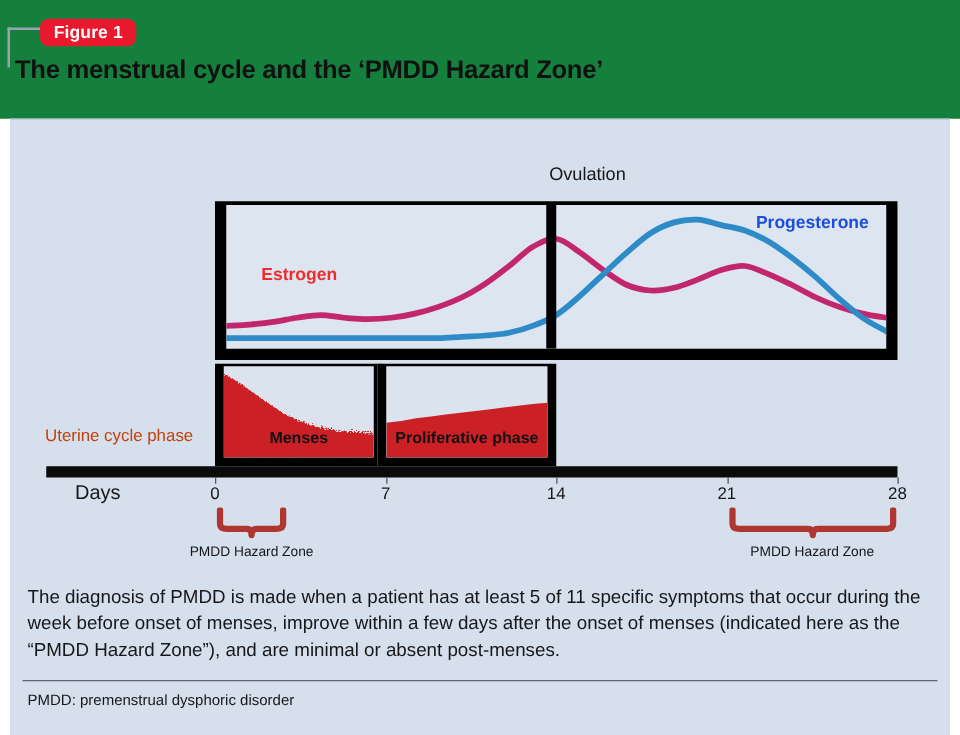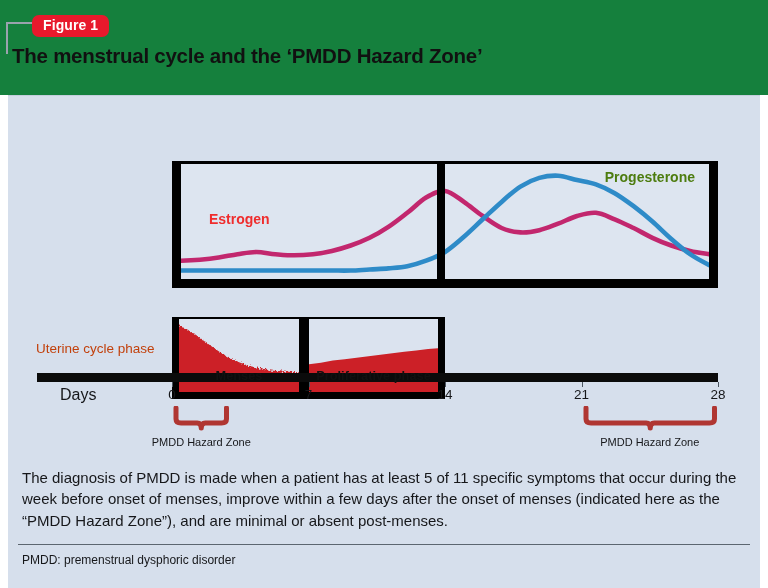--- a/index.html
+++ b/index.html
@@ -57,25 +57,25 @@
     position:absolute;left:256px;top:0;width:8px;height:100%;background:#000;
   }
   .curve-svg{position:absolute;left:0;top:0;}
 
   .lbl-estrogen{
     position:absolute;left:28px;top:47px;
     color:#ef2d2d;font-size:14px;font-weight:bold;
   }
   .lbl-progesterone{
     position:absolute;right:14px;top:5px;
-    color:#4d7c0f;font-size:14px;font-weight:bold;
-  }
-
-  
-  .ut-row{position:absolute;left:164px;top:195px;width:470px;height:82px;margin-top:26px;}
+    color:#1d4ed8;font-size:14px;font-weight:bold;
+  }
+
+  
+  .ut-row{position:absolute;left:164px;top:195px;width:470px;height:82px;}
   .ut-box{
     position:absolute;top:0;height:82px;box-sizing:border-box;
     background:#dbe3ef;overflow:hidden;
     border-left:7px solid #000;border-right:7px solid #000;
     border-top:2px solid #000;border-bottom:7px solid #000;
   }
   .ut-menses{left:0;width:134px;}
   .ut-prolif{left:130px;width:143px;}
   .ut-luteal{left:269px;width:277px;}
   .ut-fill{position:absolute;left:0;bottom:0;width:100%;height:100%;}
@@ -116,20 +116,21 @@
 
   <div class="head">
     <div class="corner"></div>
     <div class="fig-badge">Figure 1</div>
     <div class="fig-title">The menstrual cycle and the ‘PMDD Hazard Zone’</div>
   </div>
 
   <div class="panel">
     <div class="graphic">
 
+      <div class="ovul-label">Ovulation</div>
 
       <div class="hormone-box">
         <div class="hormone-inner">
           <svg class="curve-svg" width="528" height="115" viewBox="0 0 528 115">
             <path id="estrogen-path" fill="none" stroke="#c2276e" stroke-width="4.6" stroke-linecap="round" stroke-linejoin="round" d="M0.0,96.7 C3.1,96.6 12.6,96.2 18.9,95.7 C25.1,95.1 31.4,94.4 37.7,93.5 C44.0,92.6 50.3,91.1 56.6,90.2 C62.9,89.3 69.1,88.0 75.4,88.0 C81.7,88.0 88.0,89.7 94.3,90.2 C100.6,90.7 106.9,91.3 113.1,91.3 C119.4,91.3 125.7,90.9 132.0,90.2 C138.3,89.5 144.6,88.4 150.9,86.9 C157.1,85.5 163.4,83.7 169.7,81.5 C176.0,79.3 182.3,76.9 188.6,73.8 C194.9,70.8 201.1,67.1 207.4,62.9 C213.7,58.8 220.0,53.7 226.3,48.8 C232.6,43.9 238.9,37.2 245.1,33.5 C251.4,29.9 257.7,26.3 264.0,27.0 C270.3,27.7 276.6,33.7 282.9,37.9 C289.1,42.1 295.4,47.7 301.7,52.0 C308.0,56.4 314.3,61.3 320.6,64.0 C326.9,66.8 333.1,68.0 339.4,68.4 C345.7,68.8 352.0,67.7 358.3,66.2 C364.6,64.8 370.9,62.0 377.1,59.7 C383.4,57.3 389.7,53.9 396.0,52.0 C402.3,50.2 408.6,48.2 414.9,48.8 C421.1,49.3 427.4,52.8 433.7,55.3 C440.0,57.9 446.3,61.0 452.6,64.0 C458.9,67.1 465.1,70.9 471.4,73.8 C477.7,76.8 484.0,79.3 490.3,81.5 C496.6,83.7 502.9,85.5 509.1,86.9 C515.4,88.4 524.9,89.7 528.0,90.2"></path>
             <path id="progesterone-path" fill="none" stroke="#2e8bc8" stroke-width="4.6" stroke-linecap="round" stroke-linejoin="round" d="M0.0,106.5 C3.1,106.5 12.6,106.5 18.9,106.5 C25.1,106.5 31.4,106.5 37.7,106.5 C44.0,106.5 50.3,106.5 56.6,106.5 C62.9,106.5 69.1,106.5 75.4,106.5 C81.7,106.5 88.0,106.5 94.3,106.5 C100.6,106.5 106.9,106.5 113.1,106.5 C119.4,106.5 125.7,106.5 132.0,106.5 C138.3,106.5 144.6,106.5 150.9,106.5 C157.1,106.5 163.4,106.7 169.7,106.5 C176.0,106.4 182.3,105.8 188.6,105.5 C194.9,105.1 201.1,104.9 207.4,104.4 C213.7,103.8 220.0,103.5 226.3,102.2 C232.6,100.9 238.9,99.1 245.1,96.7 C251.4,94.4 257.7,92.0 264.0,88.0 C270.3,84.0 276.6,78.2 282.9,72.8 C289.1,67.3 295.4,61.1 301.7,55.3 C308.0,49.5 314.3,43.3 320.6,37.9 C326.9,32.4 333.1,26.6 339.4,22.6 C345.7,18.6 352.0,15.7 358.3,13.9 C364.6,12.1 370.9,11.4 377.1,11.7 C383.4,12.1 389.7,14.6 396.0,16.1 C402.3,17.5 408.6,18.3 414.9,20.4 C421.1,22.6 427.4,25.5 433.7,29.2 C440.0,32.8 446.3,37.5 452.6,42.2 C458.9,47.0 465.1,52.0 471.4,57.5 C477.7,63.0 484.0,69.5 490.3,74.9 C496.6,80.4 502.9,85.8 509.1,90.2 C515.4,94.6 524.9,99.3 528.0,101.1"></path>
           </svg>
           <div class="ovul-line"></div>
           <div class="lbl-estrogen">Estrogen</div>
           <div class="lbl-progesterone">Progesterone</div>

